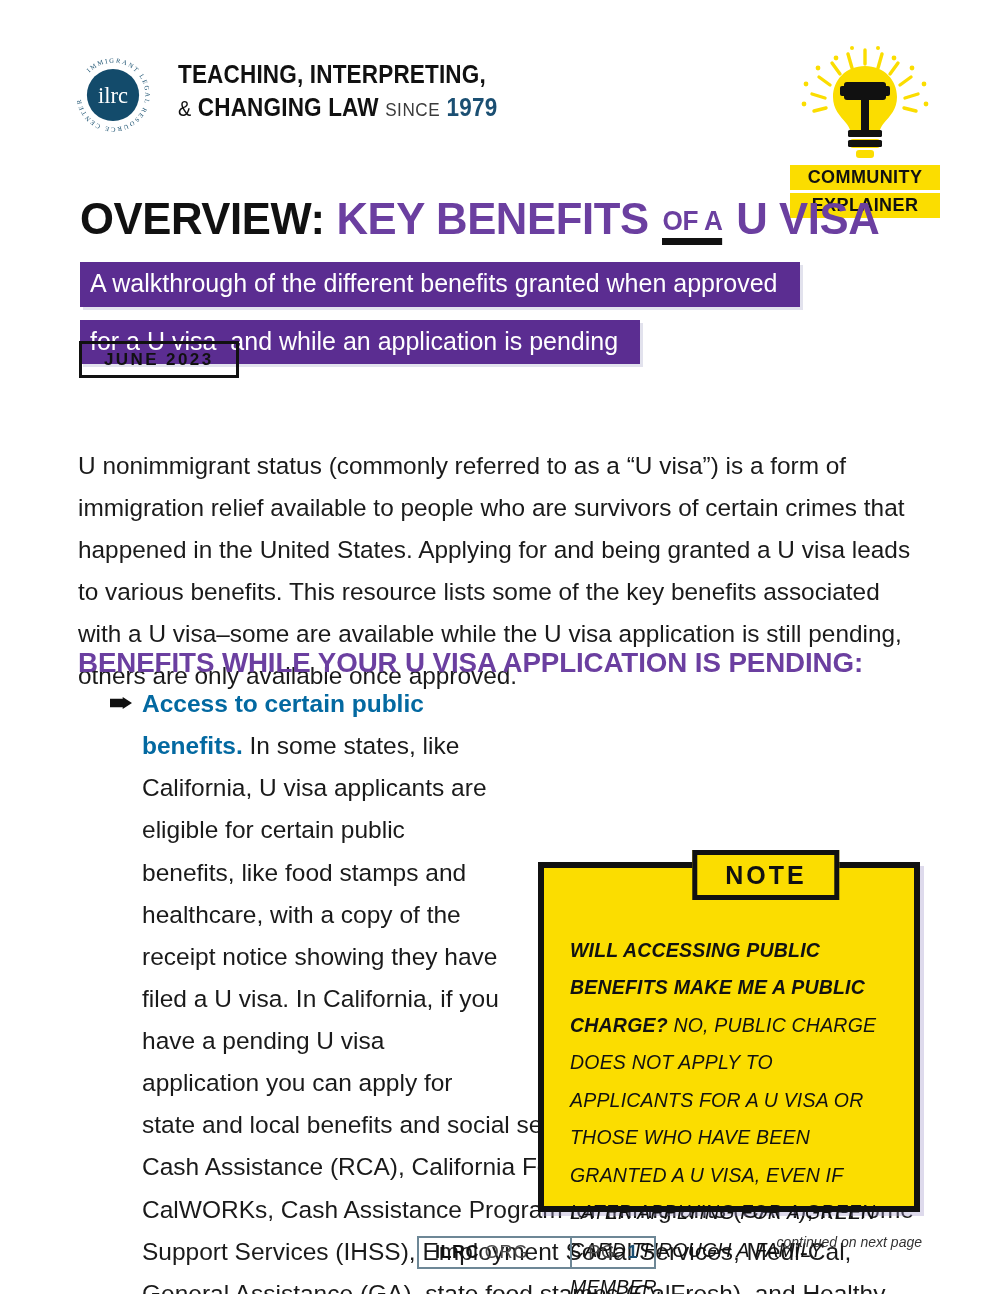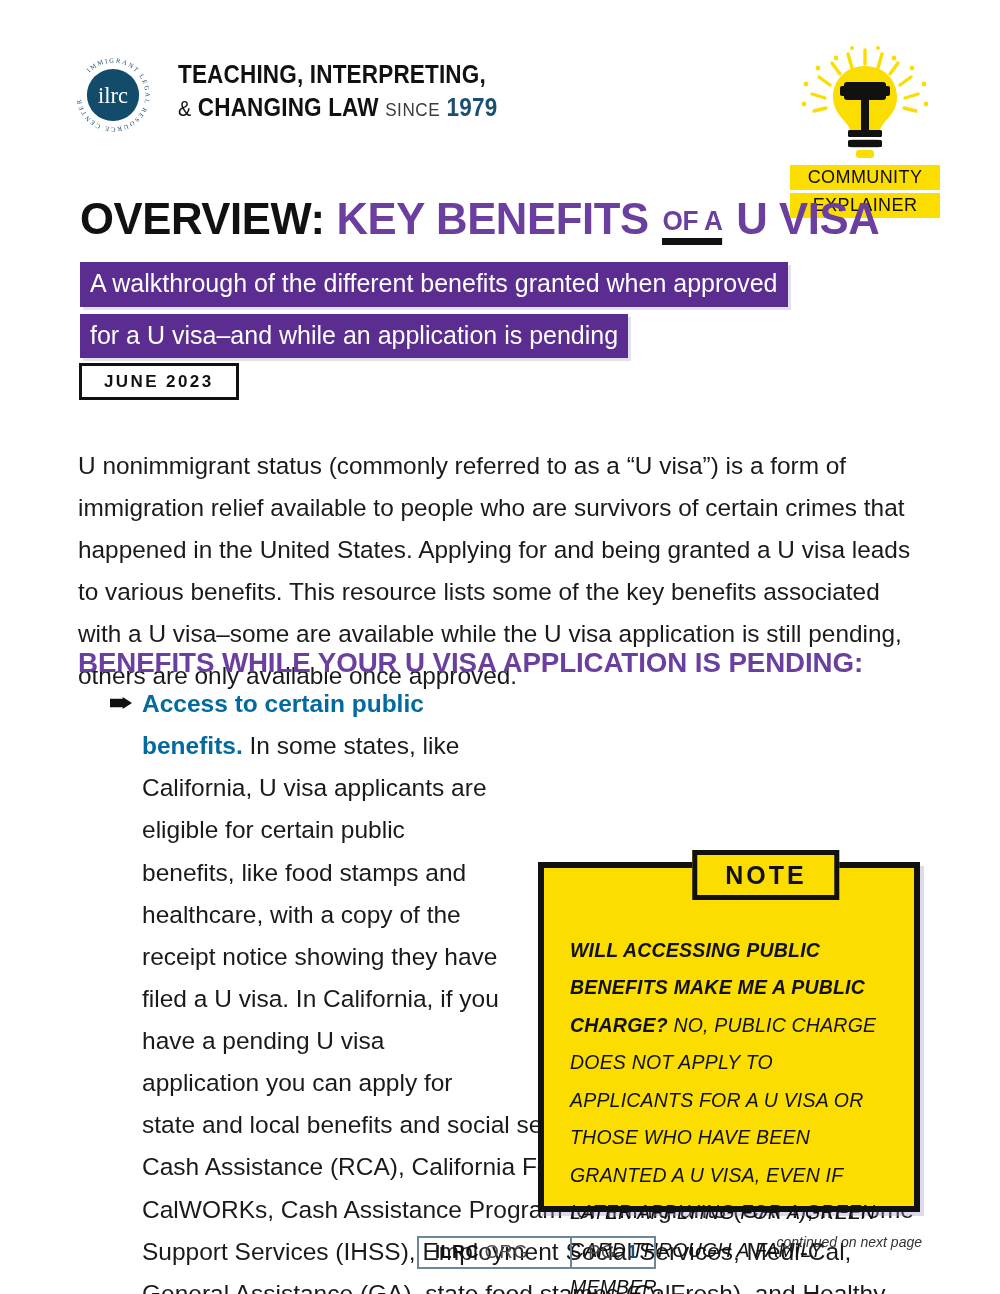--- a/index.html
+++ b/index.html
@@ -95,21 +95,21 @@
     margin-top: -4px;
     display: flex;
     flex-direction: column;
     align-items: stretch;
     gap: 3px;
   }
   .badge-label span {
     background: #FBDD00;
     color: #111111;
     font-family: "Liberation Sans Narrow", "Liberation Sans", sans-serif;
-    font-weight: 400;
+    font-weight: 700;
     font-size: 18px;
     letter-spacing: 0.4px;
     line-height: 1.28;
     padding: 1px 4px;
     text-align: center;
     white-space: nowrap;
   }
 
   
   .title {
@@ -151,28 +151,28 @@
     width: 760px;
   }
   .subtitle span {
     display: table;
     background: #5B2D91;
     color: #ffffff;
     font-family: "Liberation Sans Narrow", "Liberation Sans", sans-serif;
     font-weight: 400;
     font-size: 25px;
     line-height: 1.42;
-    padding: 4px 10px 5px 10px;
-    margin-bottom: 7px;
+    padding: 4px 22px 5px 10px;
+    margin-bottom: 13px;
     box-shadow: 3px 3px 0 rgba(150,150,190,0.28);
   }
 
   .datebox {
     position: absolute;
-    top: 363px;
+    top: 341px;
     left: 79px;
     border: 3px solid #111111;
     padding: 6px 22px 5px 22px;
   }
   .datebox span {
     font-family: "Liberation Sans Narrow", "Liberation Sans", sans-serif;
     font-weight: 700;
     font-size: 17px;
     letter-spacing: 2.4px;
     color: #111111;

